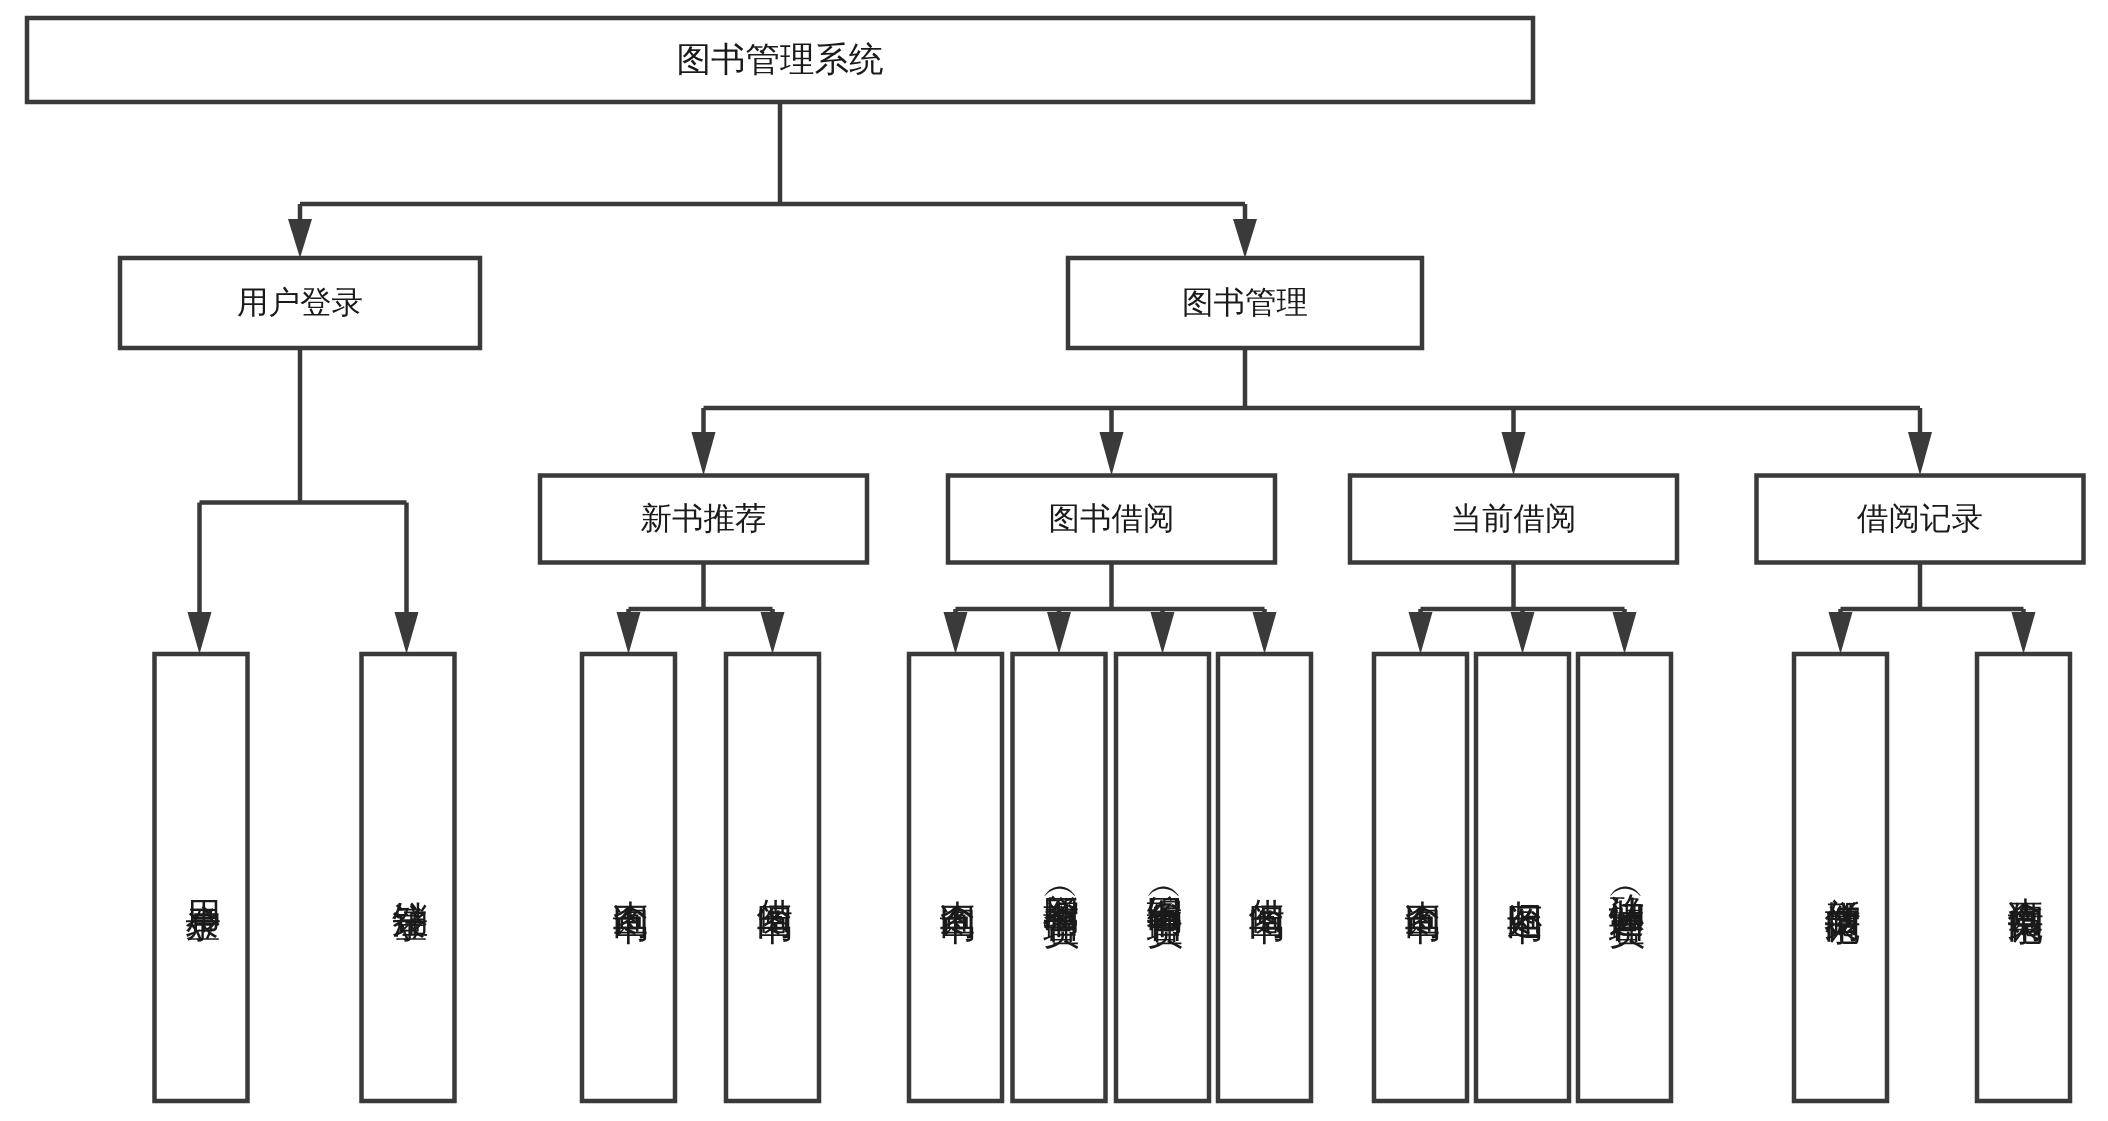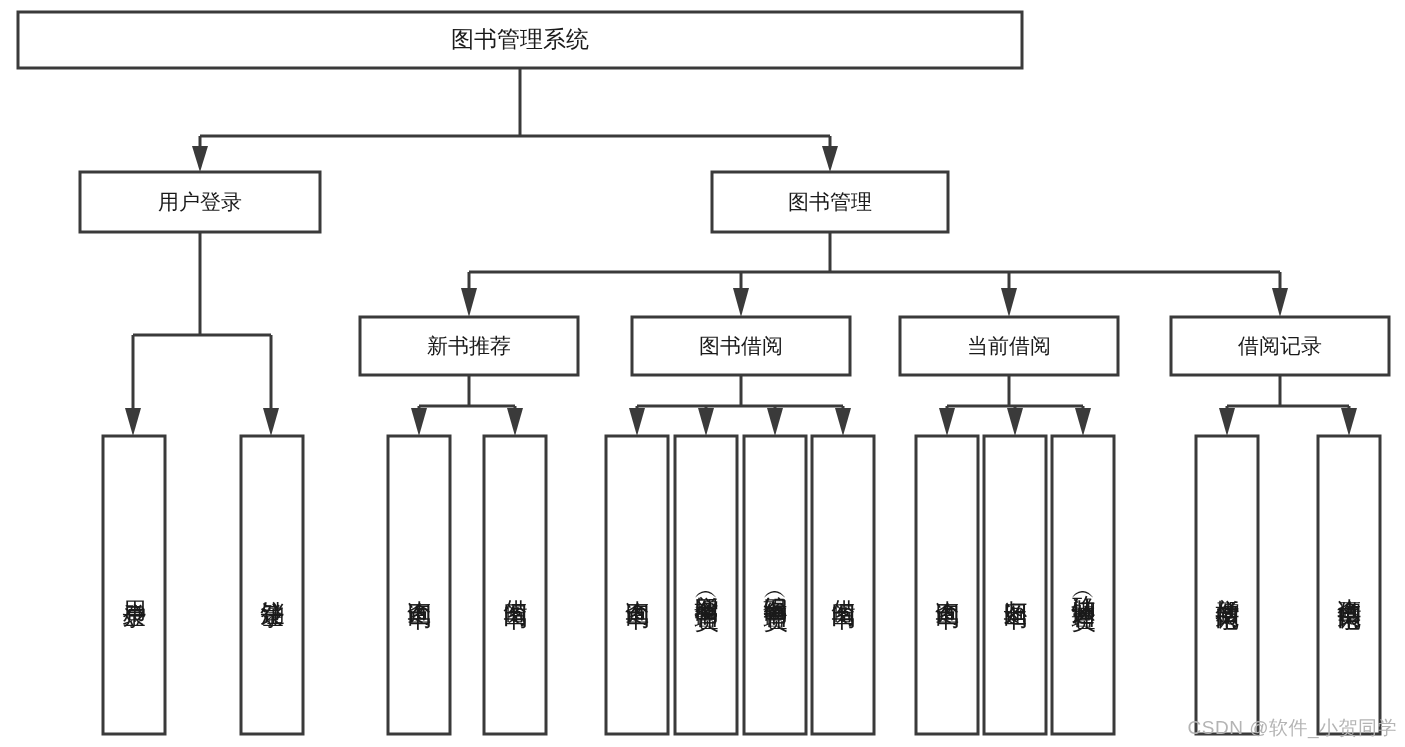--- a/index.html
+++ b/index.html
@@ -257,15 +257,14 @@
     <span class="leaf-text">确认归还（管理员）</span>
   </div>
 
   <div class="leaf-text-wrap" style="left:1196px;top:436px;width:62px;height:298px;">
     <span class="leaf-text">新增借阅记录</span>
   </div>
   <div class="leaf-text-wrap" style="left:1318px;top:436px;width:62px;height:298px;">
     <span class="leaf-text">查询借阅记录</span>
   </div>
 
-  <div class="watermark">CSDN @软件_小贺同学</div>
 
 </div>
 
 </body></html>

